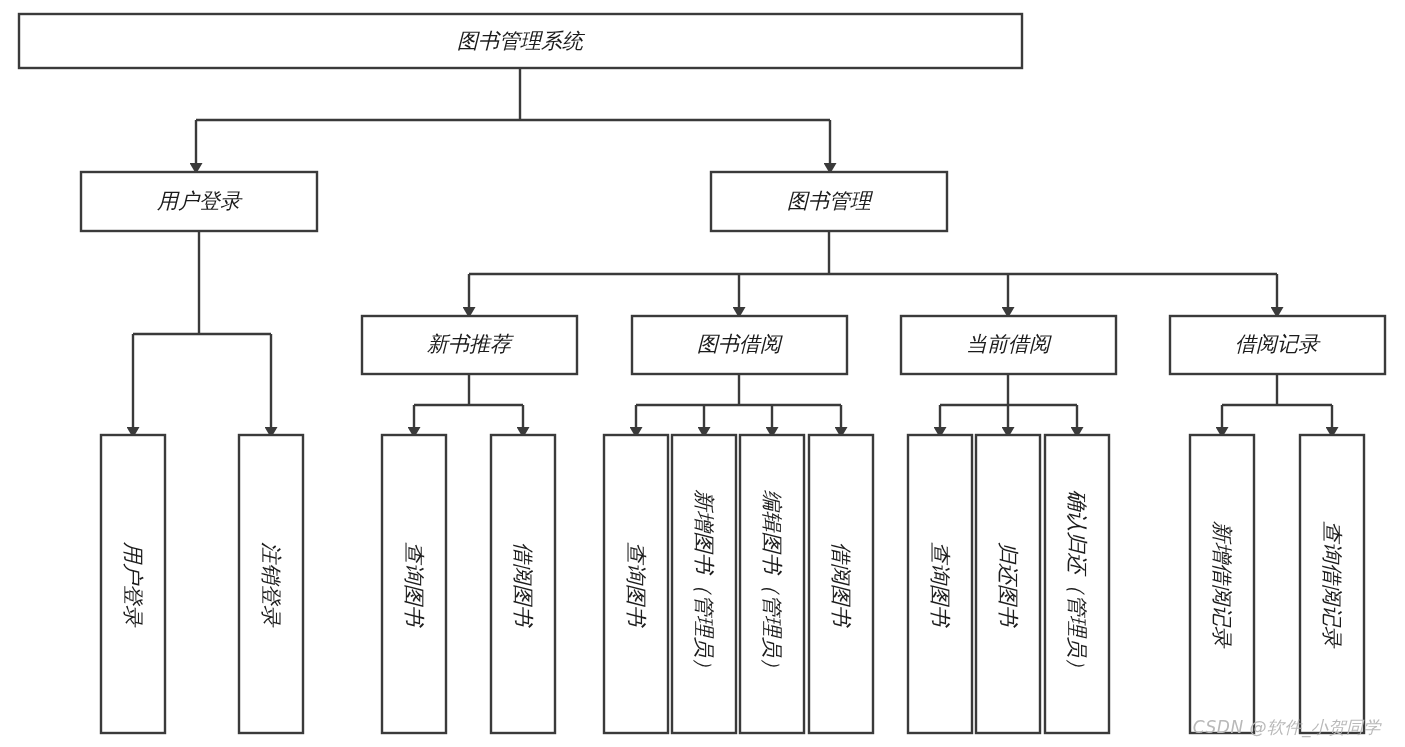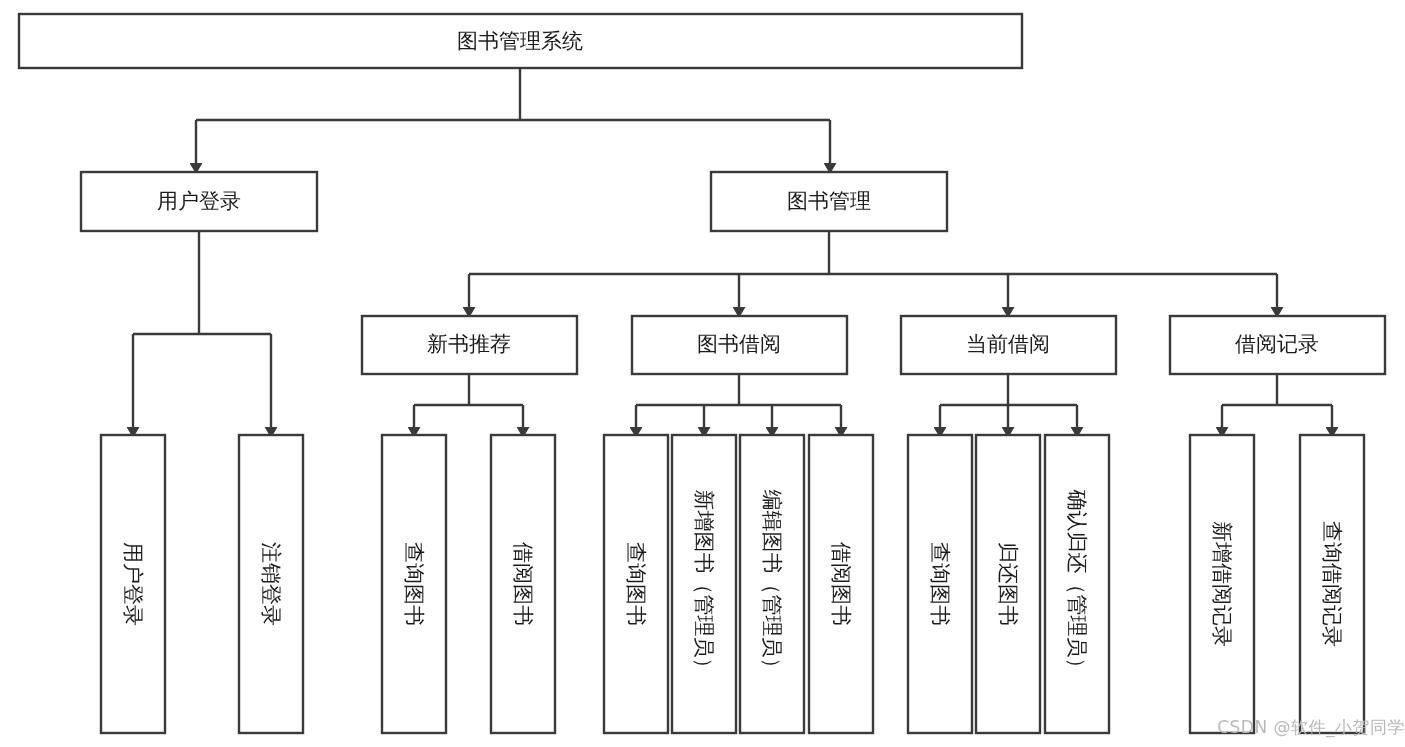--- a/index.html
+++ b/index.html
@@ -13,20 +13,21 @@
     width: 1405px;
     height: 747px;
     overflow: hidden;
     position: relative;
   }
   #diagram-root {
     position: relative;
     width: 1405px;
     height: 747px;
     background: #ffffff;
+    font-style: italic;
   }
   svg.diagram {
     display: block;
     width: 1405px;
     height: 747px;
   }
   .node-rect {
     fill: #ffffff;
     stroke: #3a3a3a;
     stroke-width: 2.4;
@@ -49,21 +50,21 @@
     stroke-width: 2.4;
     fill: none;
     stroke-linecap: butt;
   }
   .arrow-head {
     fill: #3a3a3a;
     stroke: none;
   }
   .watermark {
     position: absolute;
-    right: 0;
+    right: 24px;
     bottom: 8px;
     font-family: "DejaVu Sans", "Liberation Sans", sans-serif;
     font-size: 17px;
     color: #b9b9b9;
     letter-spacing: 0.5px;
     white-space: nowrap;
     pointer-events: none;
     user-select: none;
   }
 </style>

